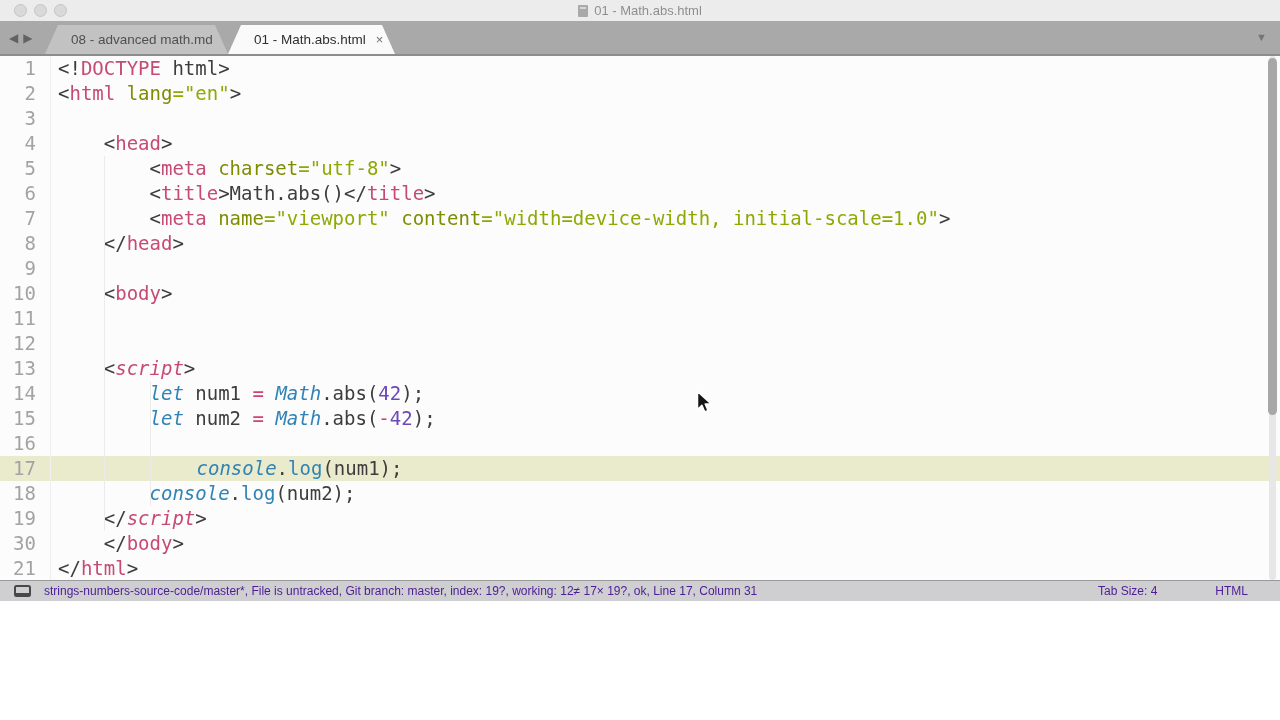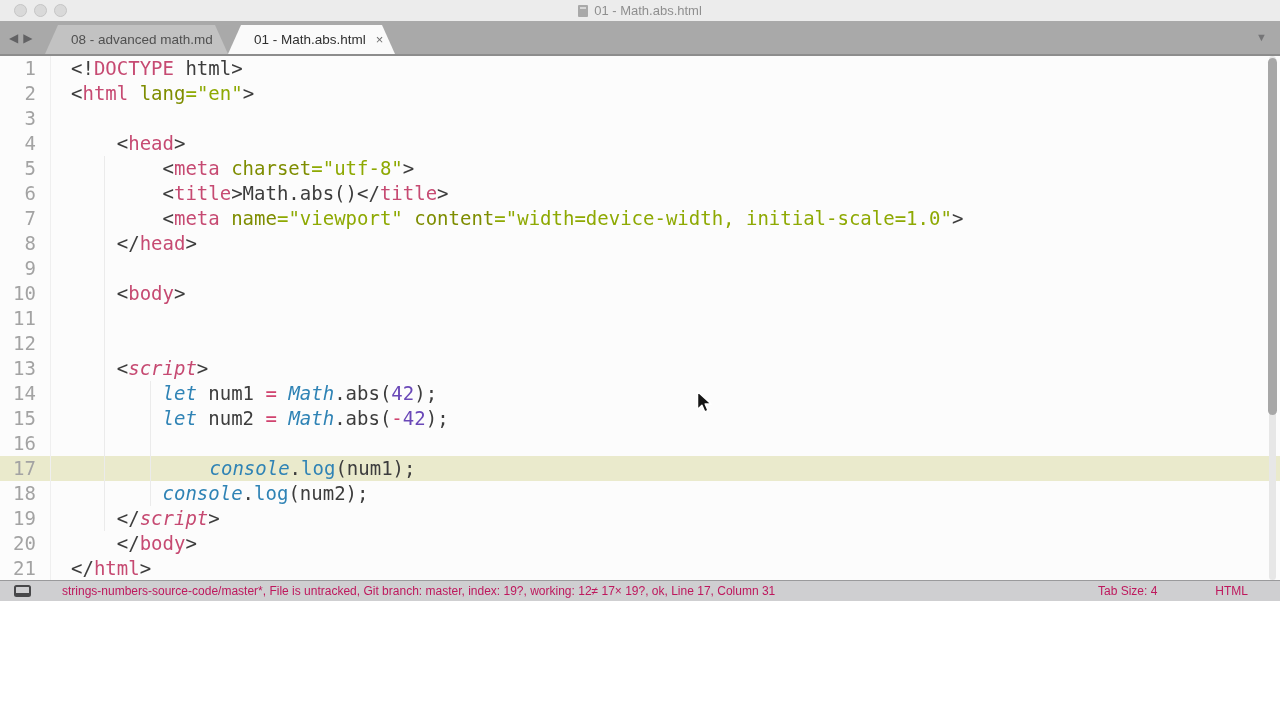--- a/index.html
+++ b/index.html
@@ -47,42 +47,42 @@
   .gutter-border { position:absolute; left:50px; top:0; bottom:0; width:1px;
                    background:#efefef; }
   .guide { position:absolute; width:1px; background:#ebebeb; }
   .guide-1 { left:104px; top:100px; height:375px; }
   .guide-2 { left:150px; top:325px; height:125px; }
   .code-row { display:flex; height:25px; line-height:25px; white-space:pre;
               position:relative; }
   .code-row.hl { background:var(--c-highlight);gap:47px; }
   .gutter-num { flex:0 0 50px; width:50px; text-align:right; padding-right:14px;
                 color:var(--c-linenum); }
-  .code-line { flex:1; padding-left:8px;margin-left:13px; }
+  .code-line { flex:1; padding-left:8px; }
 
   .tk-p  { color:var(--c-plain); }
   .tk-t  { color:var(--c-tag); }
   .tk-ti { color:var(--c-tag); font-style:italic; }
   .tk-a  { color:var(--c-attr); }
   .tk-s  { color:var(--c-string); }
   .tk-k  { color:var(--c-keyword); font-style:italic; }
   .tk-f  { color:var(--c-func); }
   .tk-n  { color:var(--c-number); }
   .tk-o  { color:var(--c-operator); }
 
   
   .sb-track { position:absolute; right:4px; top:0; bottom:0; width:7px;
               background:#e7e7e7; border-radius:3.5px; }
   .sb-thumb { position:absolute; right:3px; top:2px; width:9px; height:357px;
               background:#a7a7a7; border-radius:4.5px; }
 
   
   .statusbar { position:absolute; left:0; right:0; bottom:0; height:21px;
                background:#cfcfd1; border-top:1px solid #9a9a9c;
-               display:flex; align-items:center; font-size:12px; color:#be185d;gap:18px; }
+               display:flex; align-items:center; font-size:12px; color:#4c1d95; }
   .laptop-icon { width:17px; height:12px; margin-left:14px;
                  border:2px solid #48484a; border-bottom-width:4px;
                  border-radius:2.5px; }
   .status-text { margin-left:13px; white-space:nowrap; }
   .status-right { margin-left:auto; display:flex; align-items:flex-end; }
   .tabsize-label { margin-right:58px; }
   .syntax-label { margin-right:32px; }
 
   
   .mouse-cursor { position:absolute; left:694px; top:390px; pointer-events:none; }
@@ -134,21 +134,21 @@
         <div class="code-row"><span class="gutter-num">10</span><span class="code-line"><span class="tk-p">    &lt;</span><span class="tk-t">body</span><span class="tk-p">&gt;</span></span></div>
         <div class="code-row"><span class="gutter-num">11</span><span class="code-line"></span></div>
         <div class="code-row"><span class="gutter-num">12</span><span class="code-line"></span></div>
         <div class="code-row"><span class="gutter-num">13</span><span class="code-line"><span class="tk-p">    &lt;</span><span class="tk-ti">script</span><span class="tk-p">&gt;</span></span></div>
         <div class="code-row"><span class="gutter-num">14</span><span class="code-line"><span class="tk-p">        </span><span class="tk-k">let</span><span class="tk-p"> num1 </span><span class="tk-o">=</span><span class="tk-p"> </span><span class="tk-k">Math</span><span class="tk-p">.abs(</span><span class="tk-n">42</span><span class="tk-p">);</span></span></div>
         <div class="code-row"><span class="gutter-num">15</span><span class="code-line"><span class="tk-p">        </span><span class="tk-k">let</span><span class="tk-p"> num2 </span><span class="tk-o">=</span><span class="tk-p"> </span><span class="tk-k">Math</span><span class="tk-p">.abs(</span><span class="tk-o">-</span><span class="tk-n">42</span><span class="tk-p">);</span></span></div>
         <div class="code-row"><span class="gutter-num">16</span><span class="code-line"></span></div>
         <div class="code-row hl"><span class="gutter-num">17</span><span class="code-line"><span class="tk-p">        </span><span class="tk-k">console</span><span class="tk-p">.</span><span class="tk-f">log</span><span class="tk-p">(num1);</span></span></div>
         <div class="code-row"><span class="gutter-num">18</span><span class="code-line"><span class="tk-p">        </span><span class="tk-k">console</span><span class="tk-p">.</span><span class="tk-f">log</span><span class="tk-p">(num2);</span></span></div>
         <div class="code-row"><span class="gutter-num">19</span><span class="code-line"><span class="tk-p">    &lt;/</span><span class="tk-ti">script</span><span class="tk-p">&gt;</span></span></div>
-        <div class="code-row"><span class="gutter-num">20</span><span class="code-line"><span class="tk-p">    &lt;/</span><span class="tk-t">body</span><span class="tk-p">&gt;</span></span></div>
+        <div class="code-row"><span class="gutter-num">30</span><span class="code-line"><span class="tk-p">    &lt;/</span><span class="tk-t">body</span><span class="tk-p">&gt;</span></span></div>
         <div class="code-row"><span class="gutter-num">21</span><span class="code-line"><span class="tk-p">&lt;/</span><span class="tk-t">html</span><span class="tk-p">&gt;</span></span></div>
       </div>
     <div class="gutter-border"></div>
     <div class="guide guide-1"></div>
     <div class="guide guide-2"></div>
     <div class="sb-track"></div>
     <div class="sb-thumb"></div>
   </div>
 
   <div class="statusbar">

